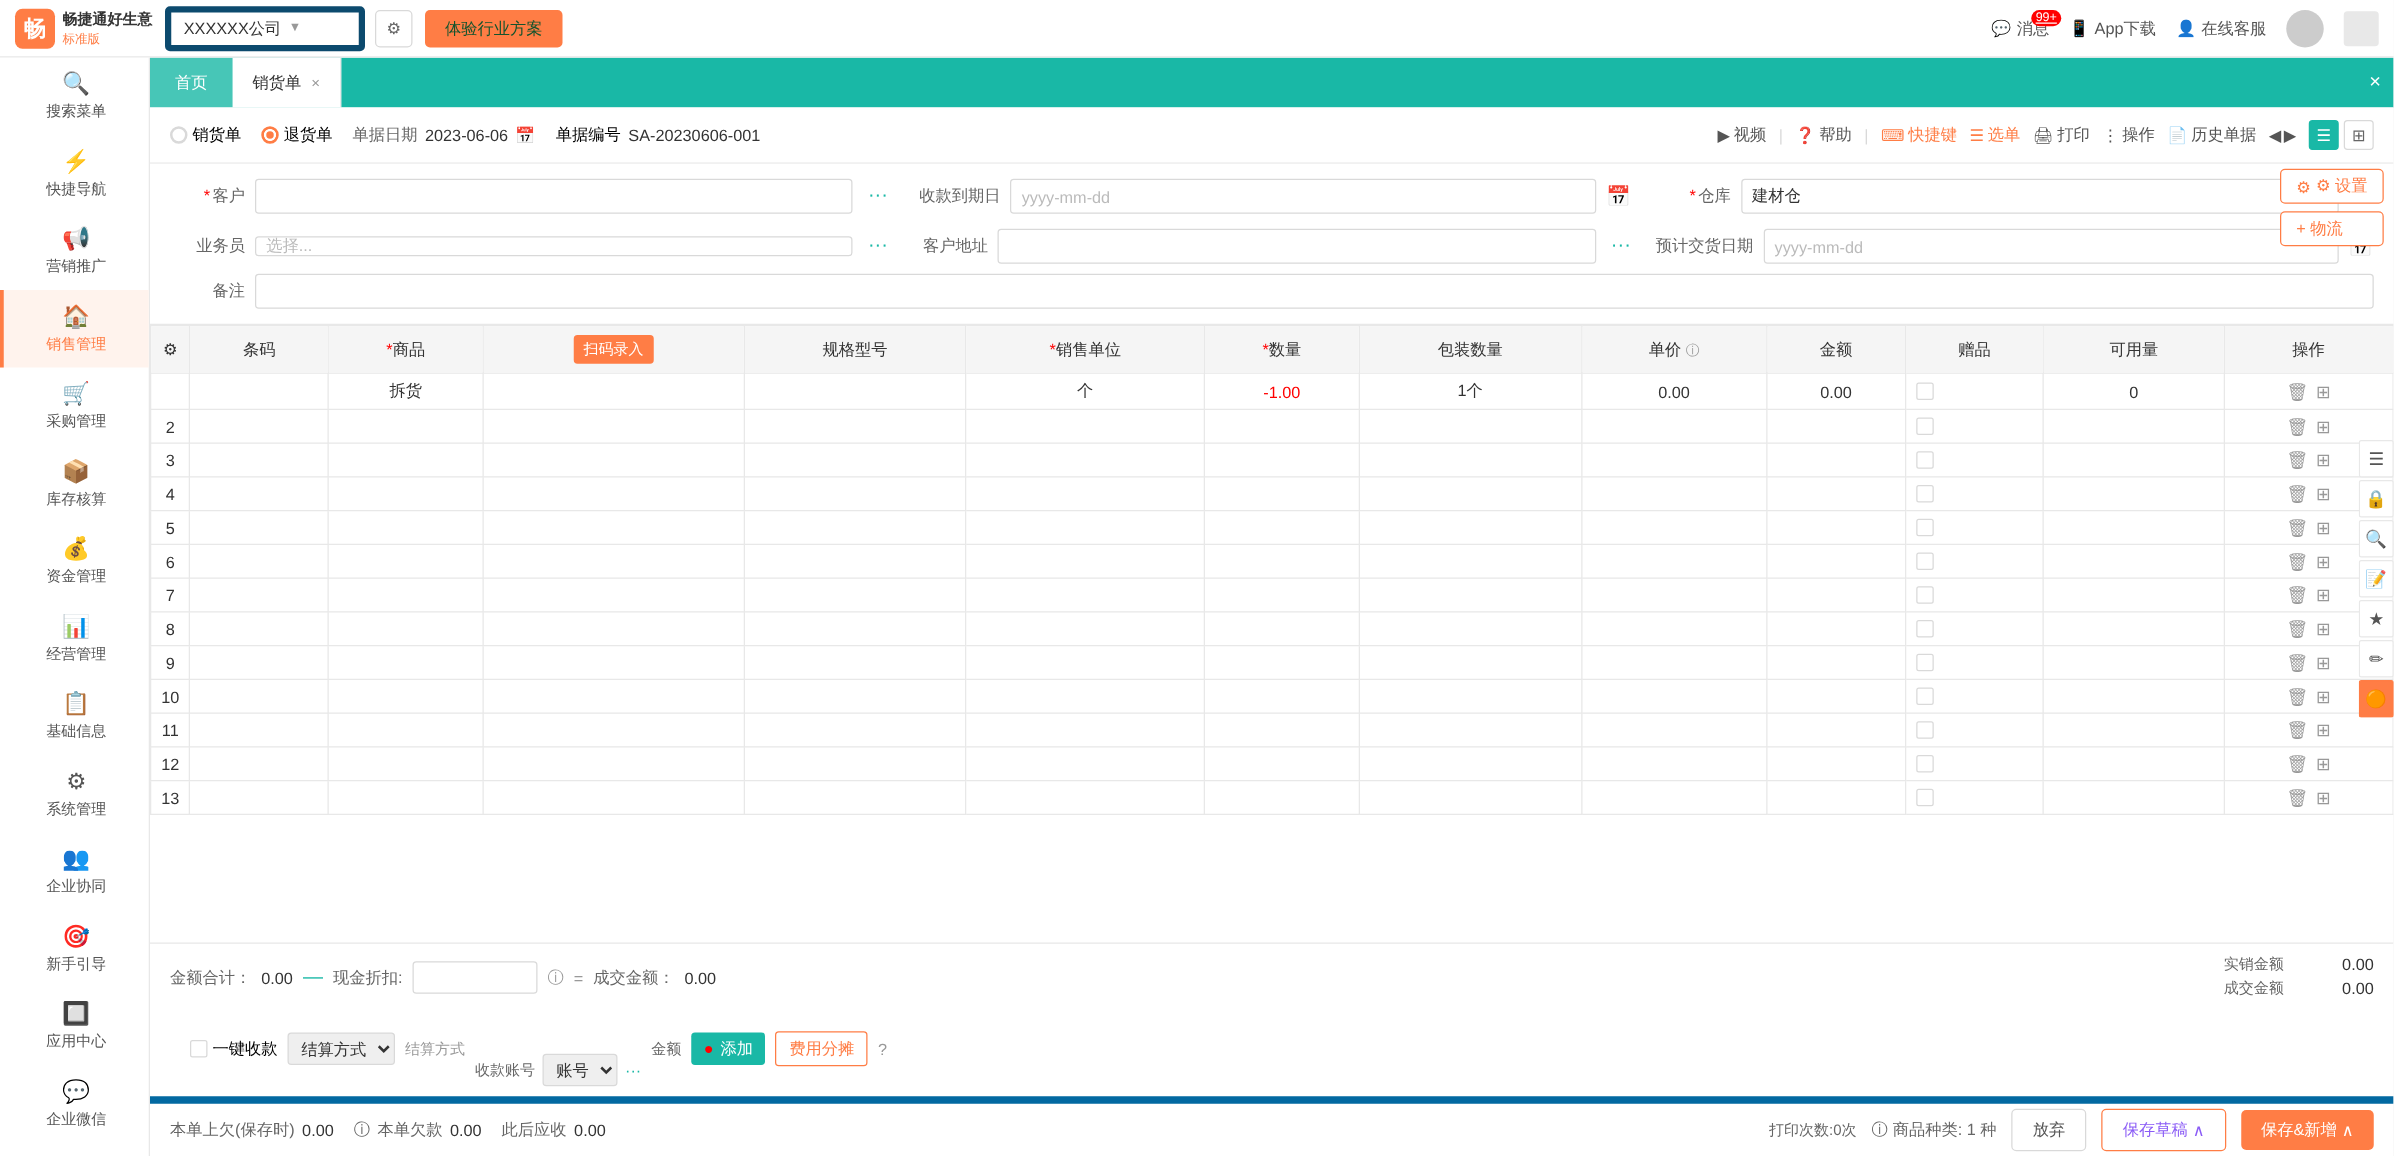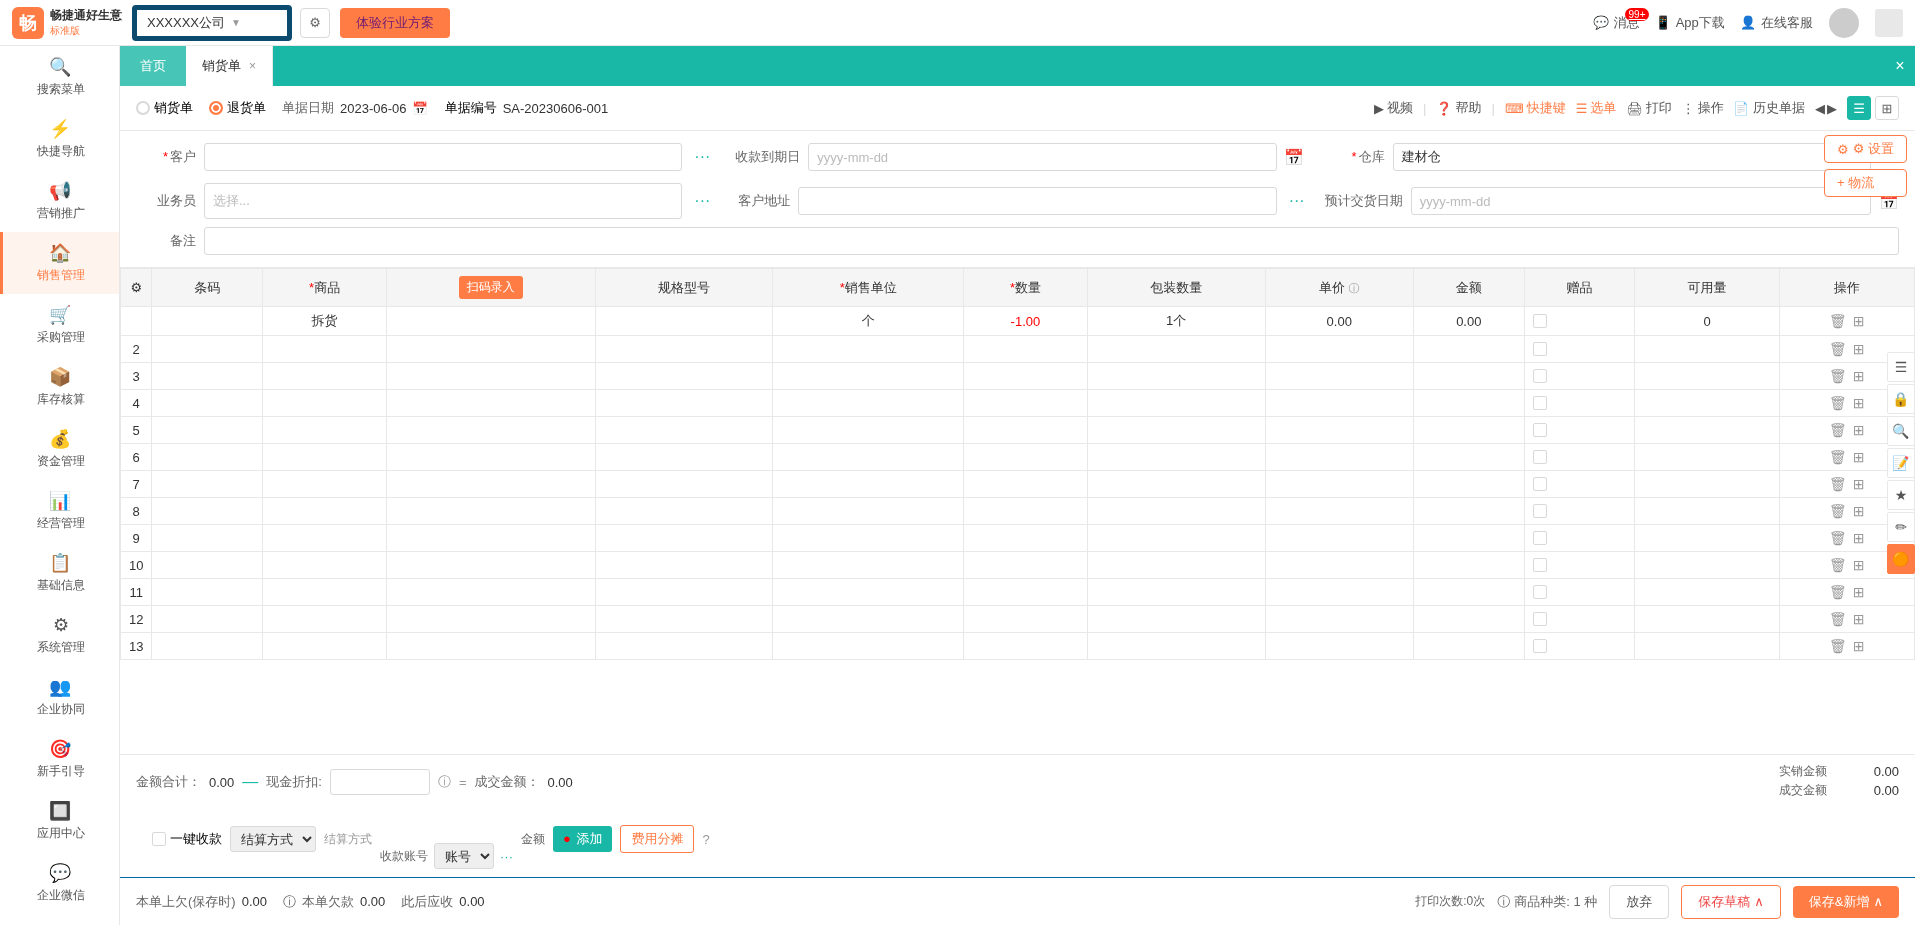--- a/index.html
+++ b/index.html
@@ -35,21 +35,21 @@
       min-width: 160px;
     }
     .company-select span { color: #333; }
     .company-select .arrow { color: #999; font-size: 10px; }
     .gear-btn {
       width: 30px; height: 30px; border: 1px solid #d9d9d9; border-radius: 4px;
       display: flex; align-items: center; justify-content: center; cursor: pointer;
       margin-left: 8px; color: #666;
     }
     .trial-btn {
-      background: #ff7d45; color: #701a75; border: none; border-radius: 4px;
+      background: #ff7d45; color: #14532d; border: none; border-radius: 4px;
       padding: 6px 16px; cursor: pointer; margin-left: 10px; font-size: 13px;
     }
     .header-right {
       margin-left: auto; display: flex; align-items: center; gap: 16px;
     }
     .msg-btn { position: relative; display: flex; align-items: center; gap: 4px; cursor: pointer; color: #555; }
     .badge { position: absolute; top: -6px; right: -10px; background: #f00; color: #fff; border-radius: 8px; font-size: 10px; padding: 1px 4px; text-decoration: underline; }
     .header-btn { display: flex; align-items: center; gap: 4px; cursor: pointer; color: #555; }
     .avatar { width: 30px; height: 30px; border-radius: 50%; background: #ccc; }
 
@@ -198,30 +198,30 @@
     .summary-sep { color: #19b8a6; font-size: 16px; }
     .payment-row { display: flex; align-items: center; gap: 8px; margin-top: 8px; flex-wrap: wrap; }
     .checkbox-item { display: flex; align-items: center; gap: 4px; cursor: pointer; margin-left: 16px; }
     .select-input { height: 26px; border: 1px solid #d9d9d9; border-radius: 3px; padding: 0 6px; color: #333; }
     .add-btn { background: #19b8a6; color: #fff; border: none; border-radius: 3px; padding: 4px 10px; cursor: pointer; }
     .fee-btn { border: 1px solid #ff7d45; color: #ff7d45; background: #fff; border-radius: 3px; padding: 4px 10px; cursor: pointer; }
     .help-icon { color: #999; cursor: pointer; }
 
     
     .bottom-bar {
-      height: 48px; background: #fff; border-top: 1px solid #0369a1;
+      height: 48px; background: #fff; border-top: 6px solid #0369a1;
       display: flex; align-items: center; padding: 0 16px; gap: 16px; flex-shrink: 0;
     }
     .bottom-stat { display: flex; align-items: center; gap: 6px; color: #666; font-size: 12px; }
     .bottom-stat-value { color: #333; font-weight: 500; }
     .bottom-right { margin-left: auto; display: flex; align-items: center; gap: 12px; }
     .print-info { color: #666; font-size: 12px; }
     .product-type { display: flex; align-items: center; gap: 4px; color: #666; font-size: 12px; cursor: pointer; }
     .discard-btn { border: 1px solid #d9d9d9; background: #fff; color: #555; border-radius: 4px; padding: 7px 16px; cursor: pointer; }
-    .save-draft-btn { border: 1px solid #ff7d45; background: #fff; color: #ef4444; border-radius: 4px; padding: 7px 16px; cursor: pointer; display: flex; align-items: center; gap: 4px; }
+    .save-draft-btn { border: 1px solid #ff7d45; background: #fff; color: #8b5cf6; border-radius: 4px; padding: 7px 16px; cursor: pointer; display: flex; align-items: center; gap: 4px; }
     .save-new-btn { background: #ff7d45; color: #fff; border: none; border-radius: 4px; padding: 7px 16px; cursor: pointer; display: flex; align-items: center; gap: 4px; }
 
     
     .amounts-panel {
       text-align: right; margin-left: auto; color: #333;
     }
     .amounts-panel .ap-row { display: flex; justify-content: flex-end; gap: 12px; align-items: center; margin-bottom: 2px; }
     .amounts-panel .ap-label { color: #666; font-size: 12px; }
     .amounts-panel .ap-value { min-width: 60px; text-align: right; color: #333; font-size: 13px; }
 
@@ -424,21 +424,21 @@
             <span class="field-cal">📅</span>
           </div>
           <div class="field-row">
             <span class="field-label required">仓库</span>
             <div class="field-input" style="flex:1;border:1px solid #d9d9d9;border-radius:3px;height:28px;display:flex;align-items:center;padding:0 8px;">建材仓</div>
             <span class="field-dots">···</span>
           </div>
 
           <div class="field-row">
             <span class="field-label">业务员</span>
-            <div class="field-input placeholder" style="flex:1;border:1px solid #d9d9d9;border-radius:3px;height:36px;display:flex;align-items:center;padding:0 8px;color:#bbb;">选择...</div>
+            <div class="field-input placeholder" style="flex:1;border:1px solid #d9d9d9;border-radius:3px;height:16px;display:flex;align-items:center;padding:0 8px;color:#bbb;">选择...</div>
             <span class="field-dots">···</span>
           </div>
           <div class="field-row">
             <span class="field-label">客户地址</span>
             <div class="field-input" style="flex:1;border:1px solid #d9d9d9;border-radius:3px;height:28px;display:flex;align-items:center;padding:0 8px;"></div>
             <span class="field-dots">···</span>
           </div>
           <div class="field-row">
             <span class="field-label" style="min-width:70px;">预计交货日期</span>
             <div class="field-input placeholder" style="flex:1;border:1px solid #d9d9d9;border-radius:3px;height:28px;display:flex;align-items:center;padding:0 8px;color:#bbb;">yyyy-mm-dd</div>

